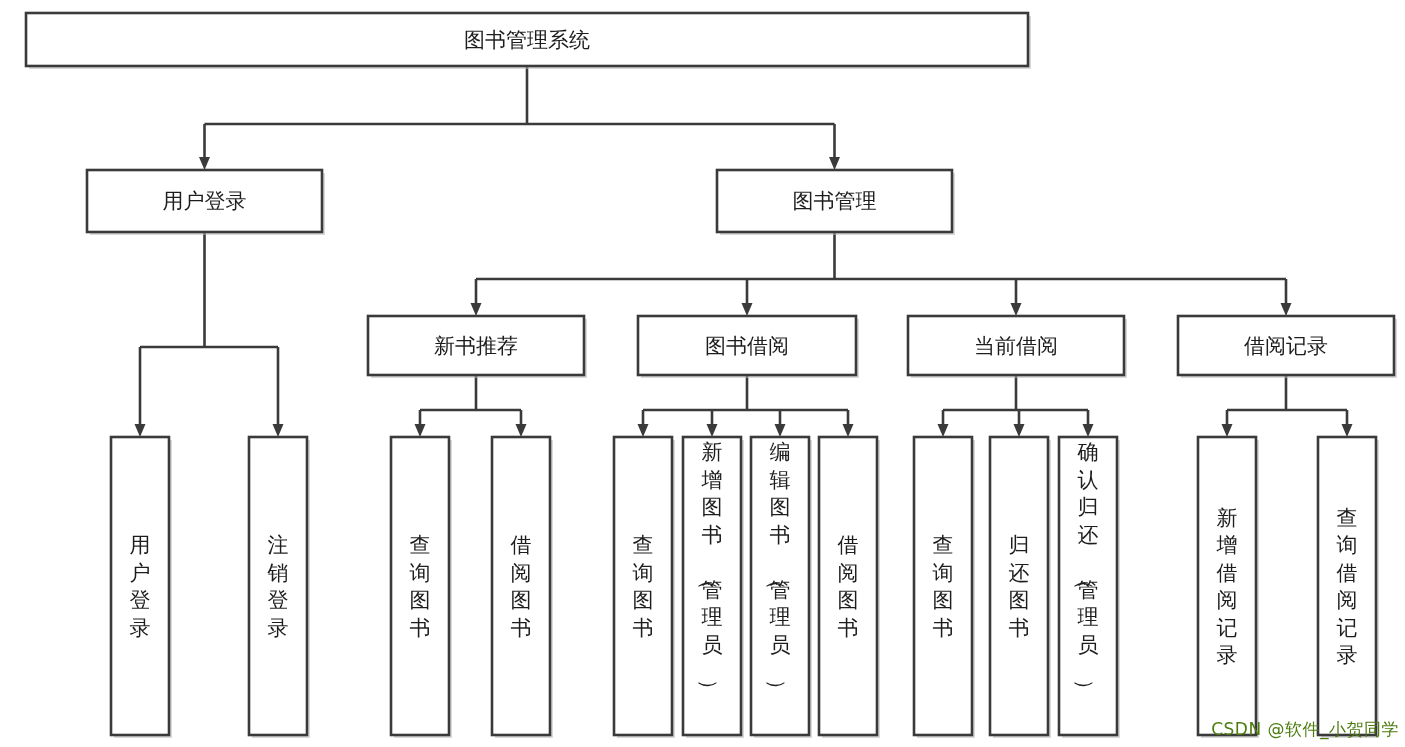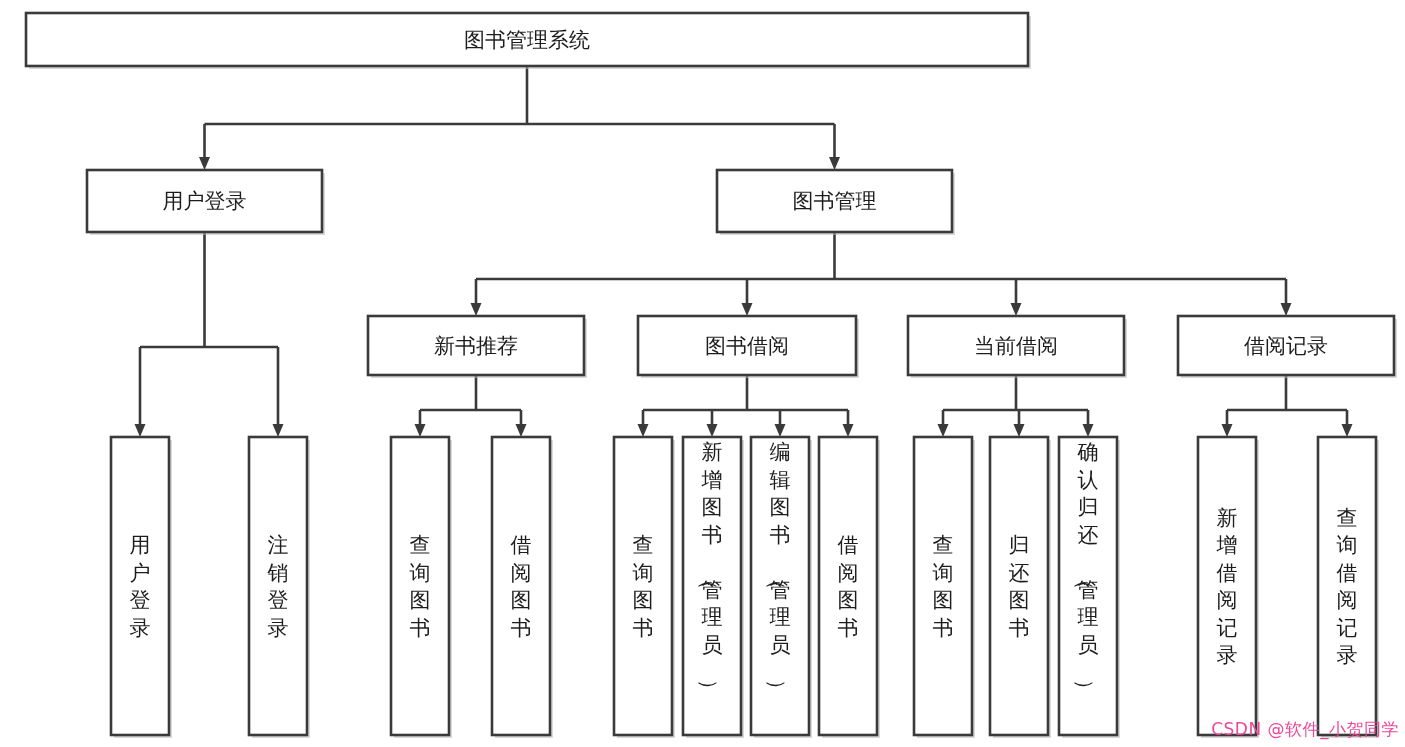--- a/index.html
+++ b/index.html
@@ -53,21 +53,21 @@
   .arrow-head {
     fill: #3a3a3a;
     stroke: none;
   }
   .watermark {
     position: absolute;
     right: 12px;
     bottom: 6px;
     font-family: "DejaVu Sans", "Liberation Sans", sans-serif;
     font-size: 17px;
-    color: #ec4899;
+    color: #4d7c0f;
     white-space: nowrap;
     letter-spacing: 0.5px;
   }
 </style>
 </head>
 <body>
 
 <div id="diagram-root">
   <svg id="diagram-svg" width="1405" height="747" viewBox="0 0 1405 747" xmlns="http://www.w3.org/2000/svg">
     <g id="connector-layer">

